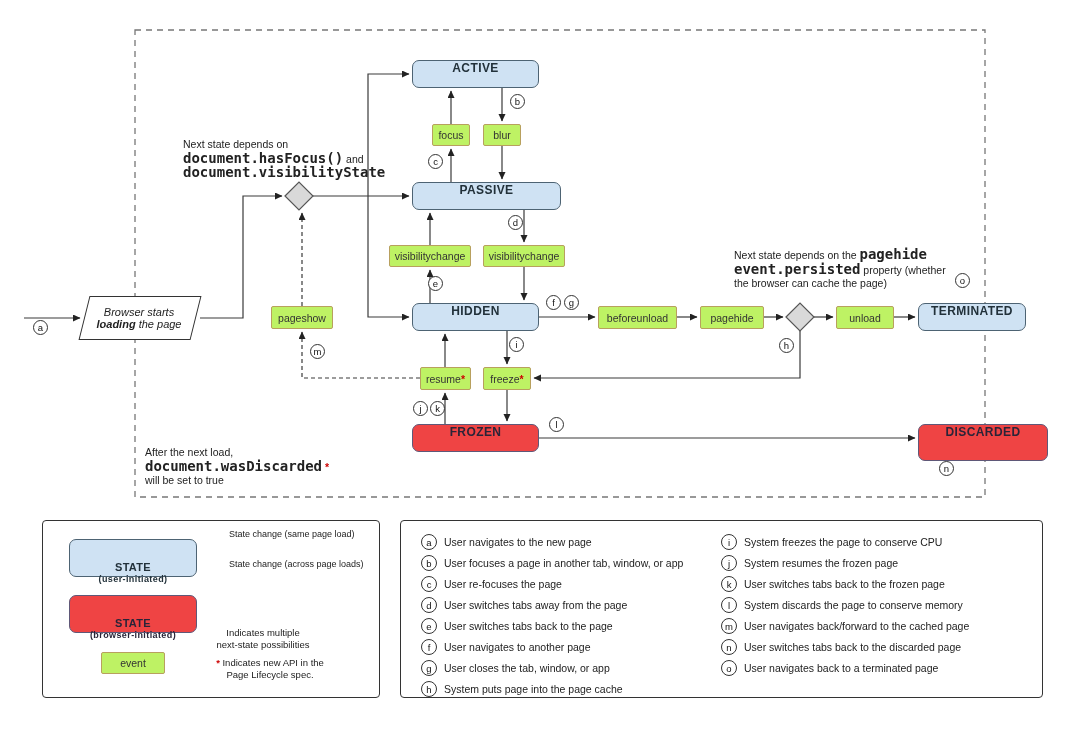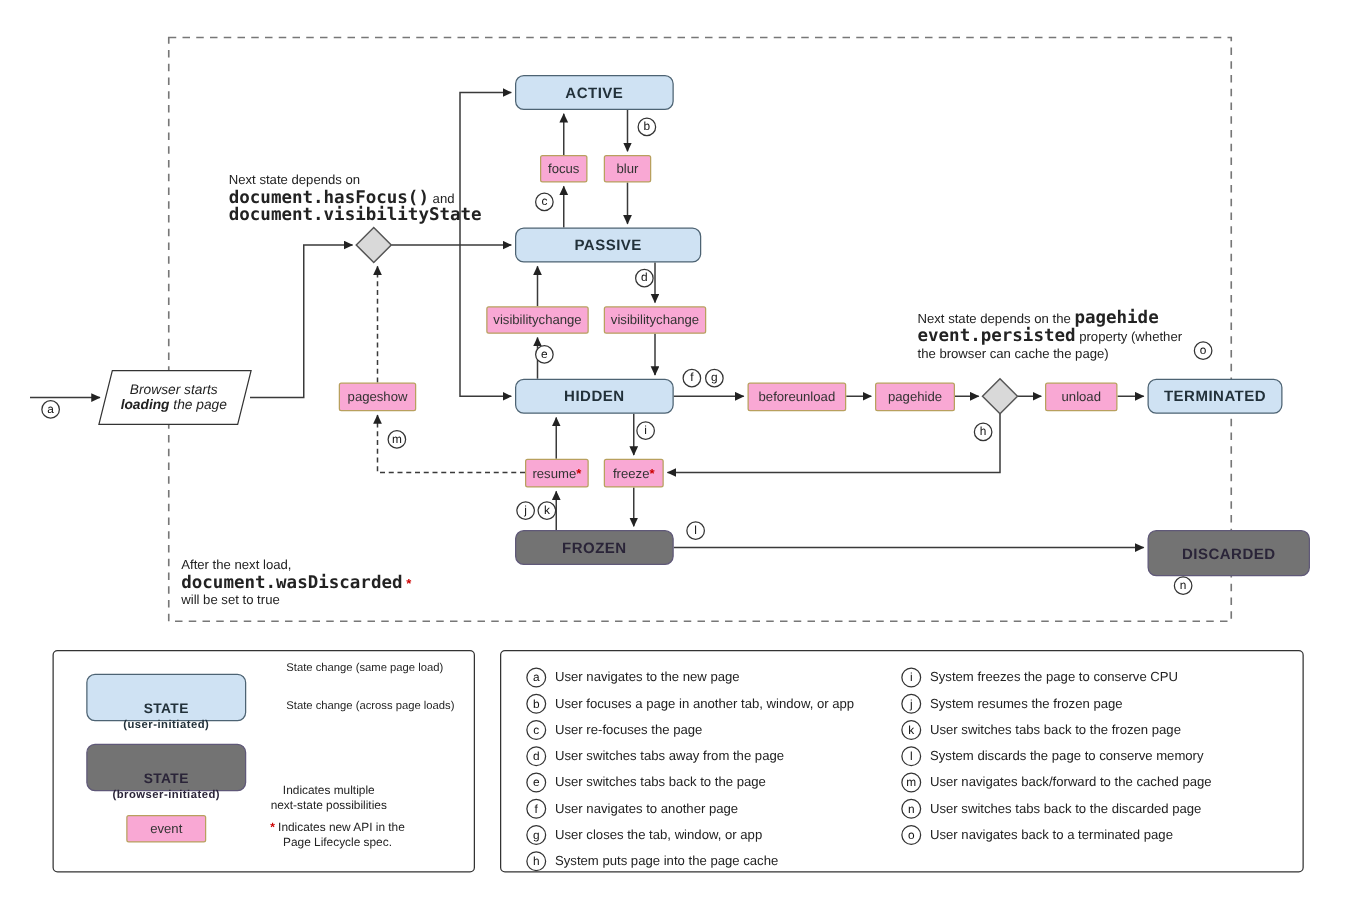--- a/index.html
+++ b/index.html
@@ -2,25 +2,25 @@
 <html><head>
 <meta charset="utf-8">
 <style>
   html,body{margin:0;padding:0;background:#ffffff;}
   body{font-family:"Liberation Sans", sans-serif; color:#222;}
   .canvas{position:relative;width:1080px;height:730px;background:#fff;overflow:hidden;}
   svg.wires{position:absolute;left:0;top:0;z-index:1;}
   .node{position:absolute;z-index:2;box-sizing:border-box;}
 
   .state{border:1.5px solid #4d6373;background:#cfe2f3;border-radius:7px;
-         display:flex;align-items:center;justify-content:center;
+         display:flex;justify-content:center;
          font-weight:bold;font-size:12px;letter-spacing:.4px;color:#22313a;}
-  .state.browser{background:#737373;border-color:#5f5878;color:#2a2438;}
-
-  .event{border:1px solid #b8a05e;background:#f9a8d4;border-radius:2px;
+  .state.browser{background:#ef4444;border-color:#5f5878;color:#2a2438;}
+
+  .event{border:1px solid #b8a05e;background:#bef264;border-radius:2px;
          display:flex;align-items:center;justify-content:center;
          font-size:10.5px;color:#333;}
 
   .marker{width:15px;height:15px;border-radius:50%;border:1px solid #333;background:#fff;
           display:flex;align-items:center;justify-content:center;
           font-size:9.5px;line-height:15px;color:#111;z-index:3;}
 
   .note{font-size:10.5px;line-height:13.5px;color:#222;}
   .code{font-family:"DejaVu Sans Mono", monospace;font-weight:bold;font-size:14px;}
   .star{color:#cc0000;font-weight:bold;}

